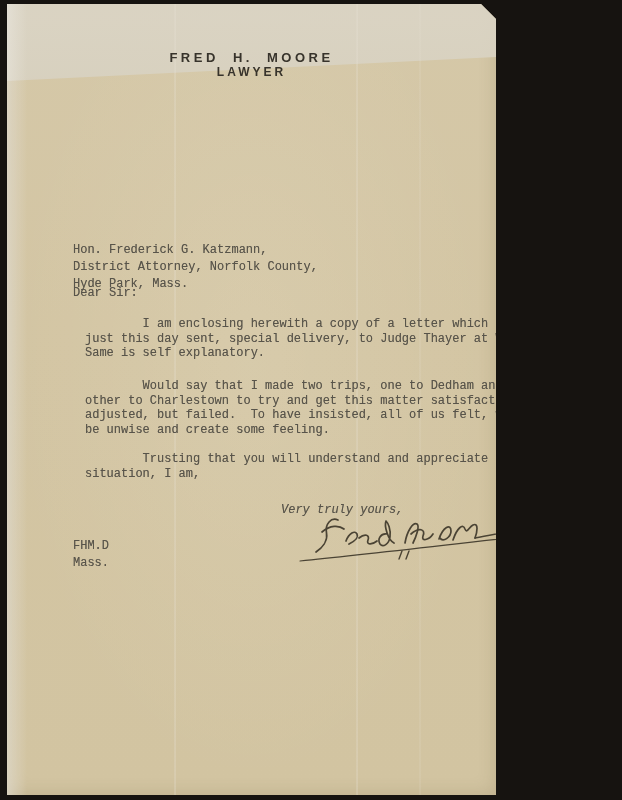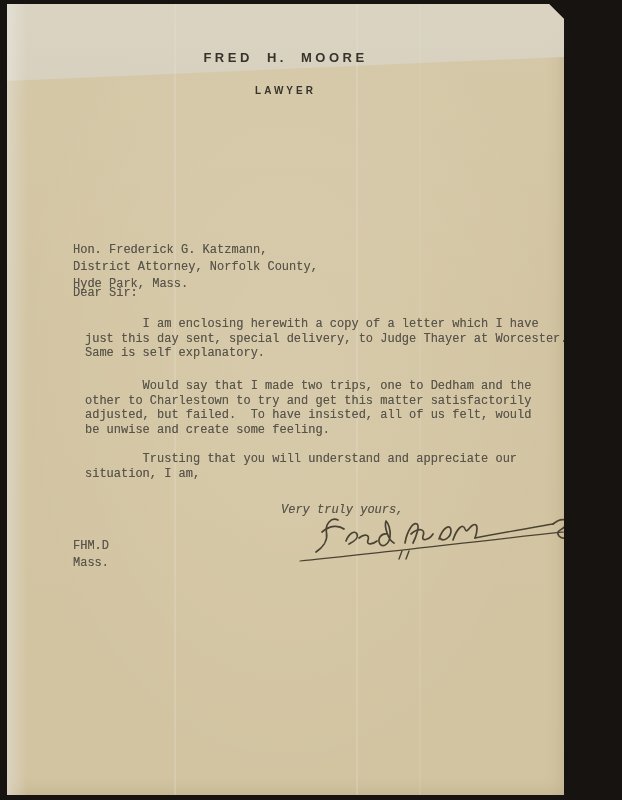--- a/index.html
+++ b/index.html
@@ -4,21 +4,21 @@
 <style>
   html,body{margin:0;padding:0;}
   body{
     width:622px;height:800px;
     background:#161310;
     position:relative;
     overflow:hidden;
     font-family:"Liberation Mono","DejaVu Sans Mono",monospace;
   }
   .paper{
-    position:absolute;left:7px;top:4px;width:557px;height:791px;
+    position:absolute;left:7px;top:4px;width:489px;height:791px;
     background:
       radial-gradient(ellipse at 50% 45%, rgba(255,252,240,0.10), rgba(0,0,0,0) 70%),
       linear-gradient(180deg,#d5c8a8 0%, #d3c5a3 40%, #d2c4a1 100%);
     clip-path:polygon(0 0, calc(100% - 15px) 0, 100% 15px, 100% 100%, 0 100%);
     box-shadow:inset 0 0 18px rgba(90,70,40,0.18);
   }
   .top-band{
     position:absolute;left:0;top:0;width:100%;height:90px;
     background:linear-gradient(180deg,#dbd5c6 0%, #d8d2c2 80%, #d6cfbd 100%);
     clip-path:polygon(0 0, 100% 0, 100% 53px, 0 77px);
@@ -34,21 +34,21 @@
   }
   .crease.c1{left:167px;}
   .crease.c2{left:349px;}
   .crease.c3{left:412px;opacity:.55;}
   .letterhead{
     position:absolute;left:0;top:46px;width:100%;
     text-align:center;color:#37332b;
     font-family:"Liberation Sans","DejaVu Sans",sans-serif;
   }
   .lh-name{font-size:13px;font-weight:700;letter-spacing:3.5px;word-spacing:7px;}
-  .lh-title{font-size:10px;font-weight:700;letter-spacing:3px;margin-top:20px;}
+  .lh-title{font-size:12px;font-weight:700;letter-spacing:3px;margin-top:0;}
   .type{
     color:#58544a;font-size:12px;white-space:pre;
     text-shadow:0 0 0.6px rgba(88,84,74,0.55);
   }
   .addr{position:absolute;left:318px;top:152px;line-height:17px;}
   .recipient{position:absolute;left:66px;top:222px;line-height:17px;margin-top:16px;}
   .salutation{position:absolute;left:66px;top:281px;line-height:17px;}
   .para{position:absolute;left:78px;line-height:14.5px;}
   .p1{top:313px;}
   .p2{top:375px;}

